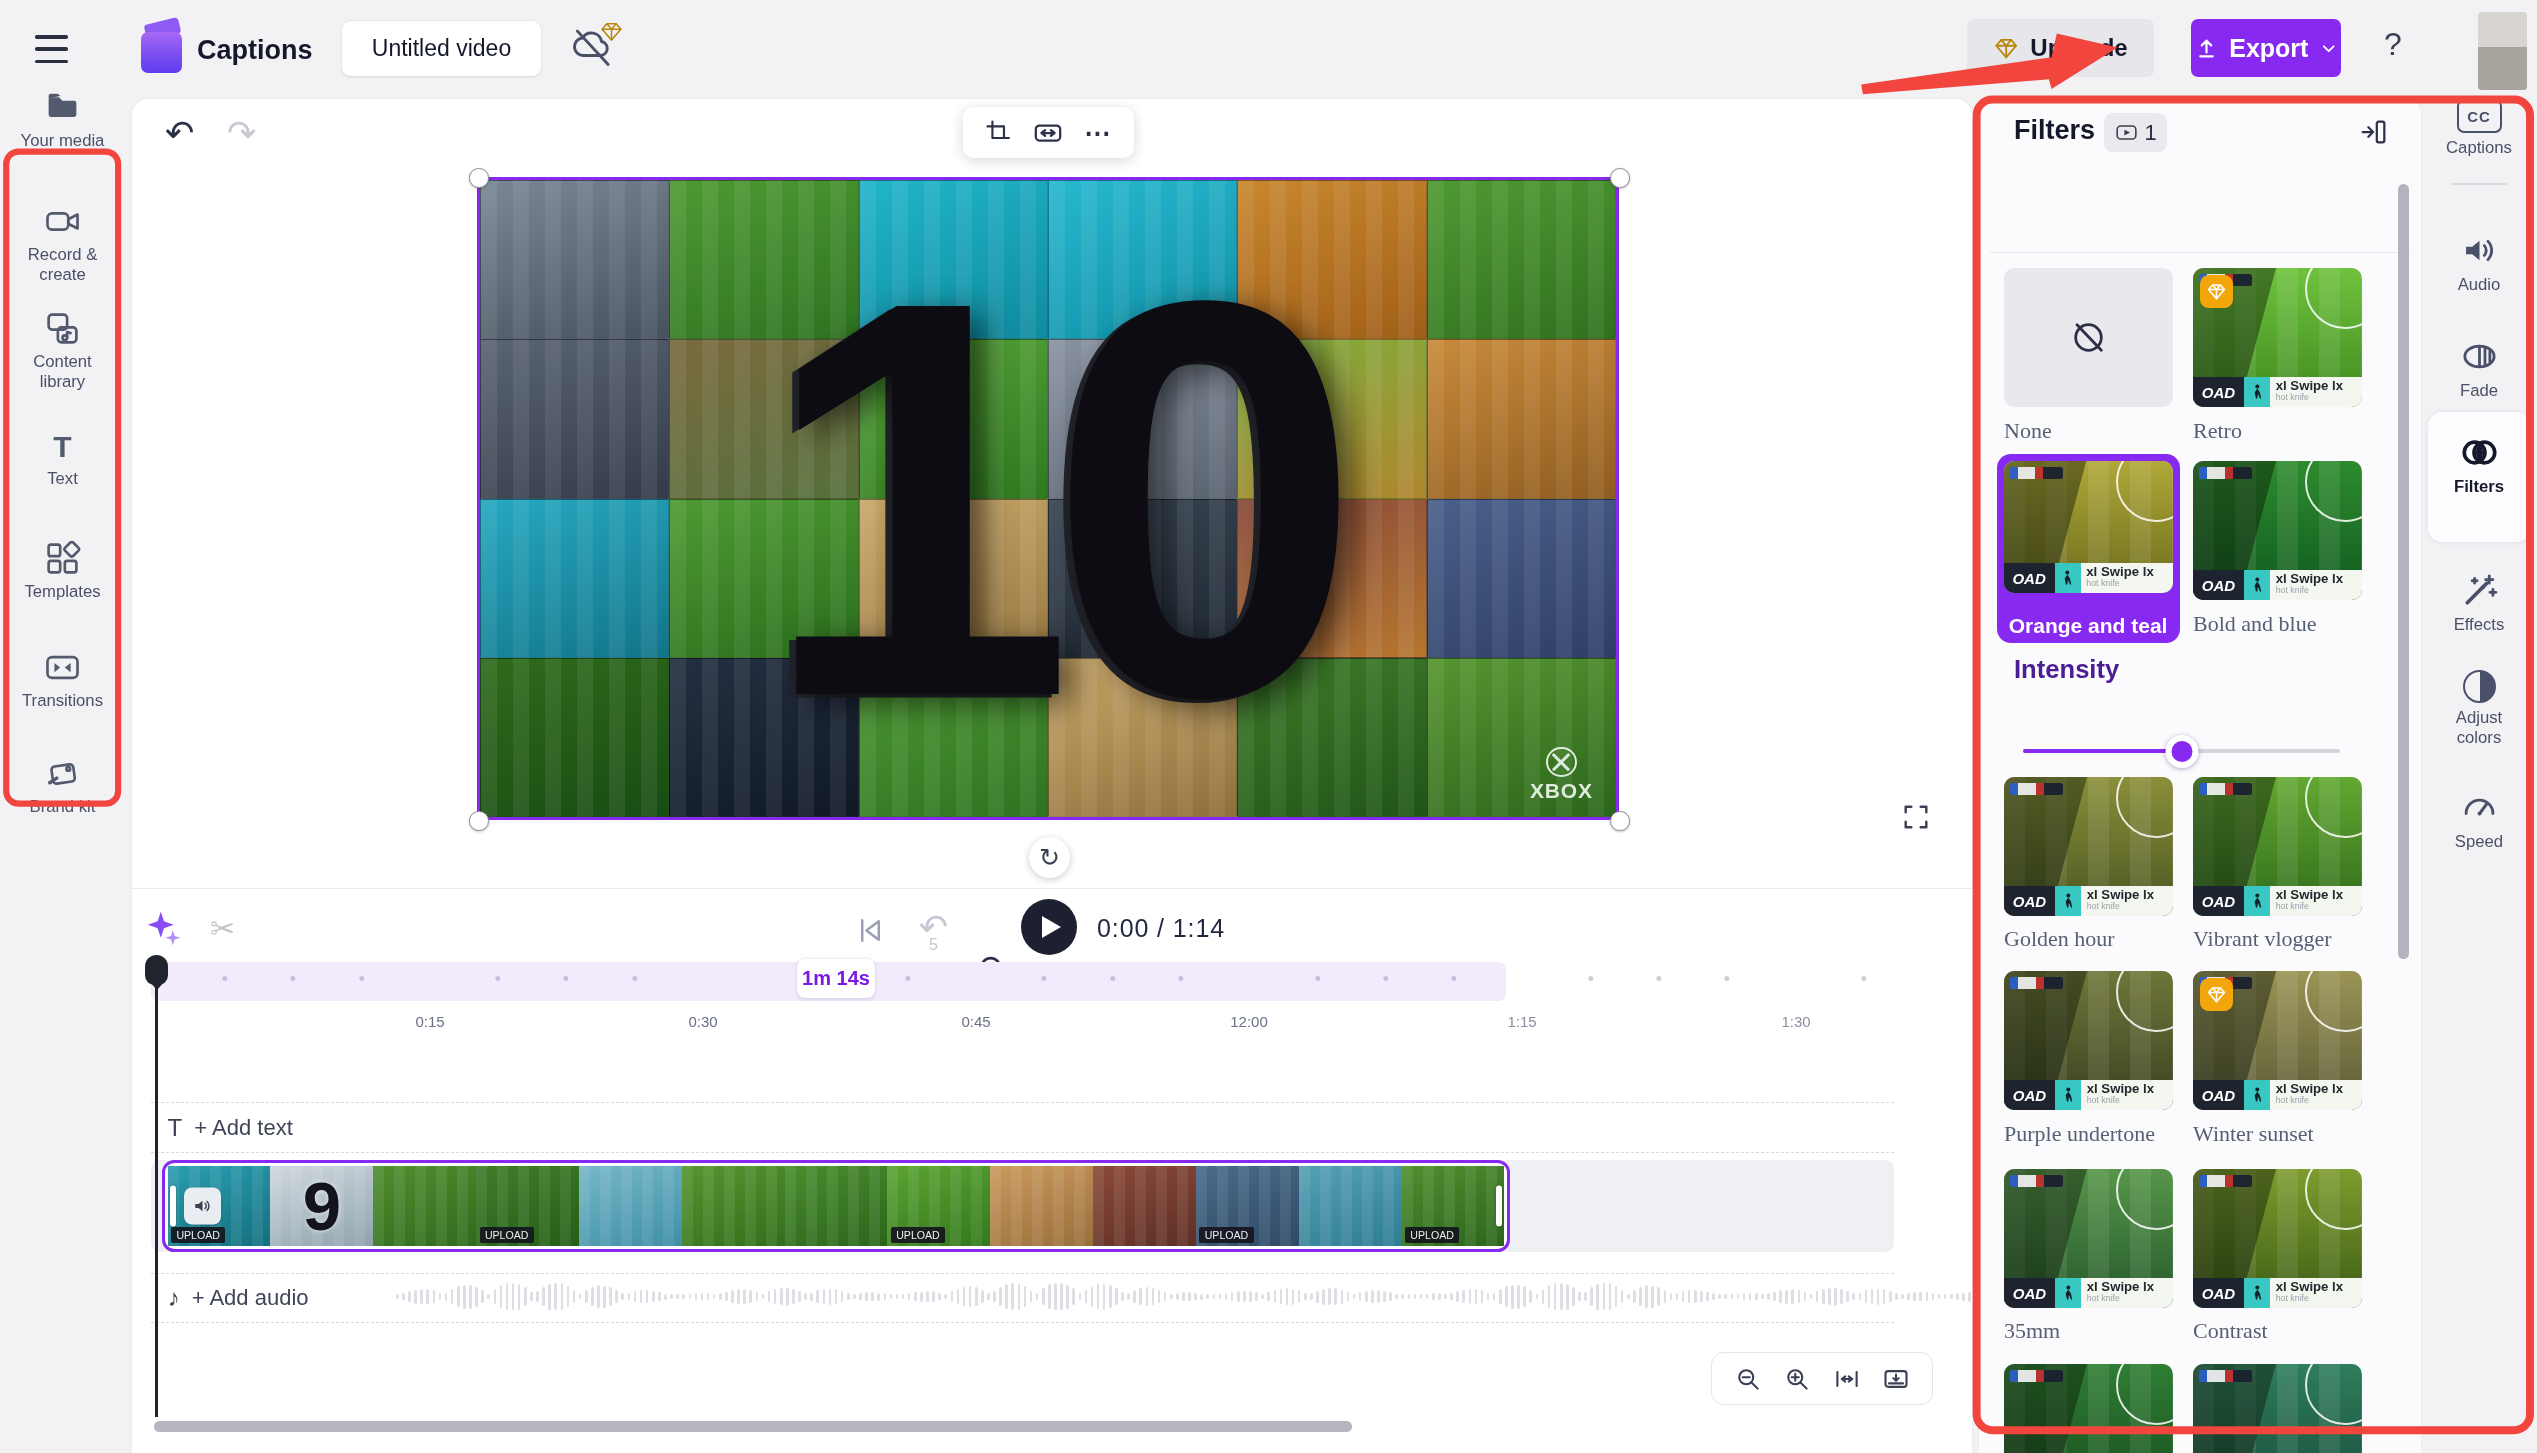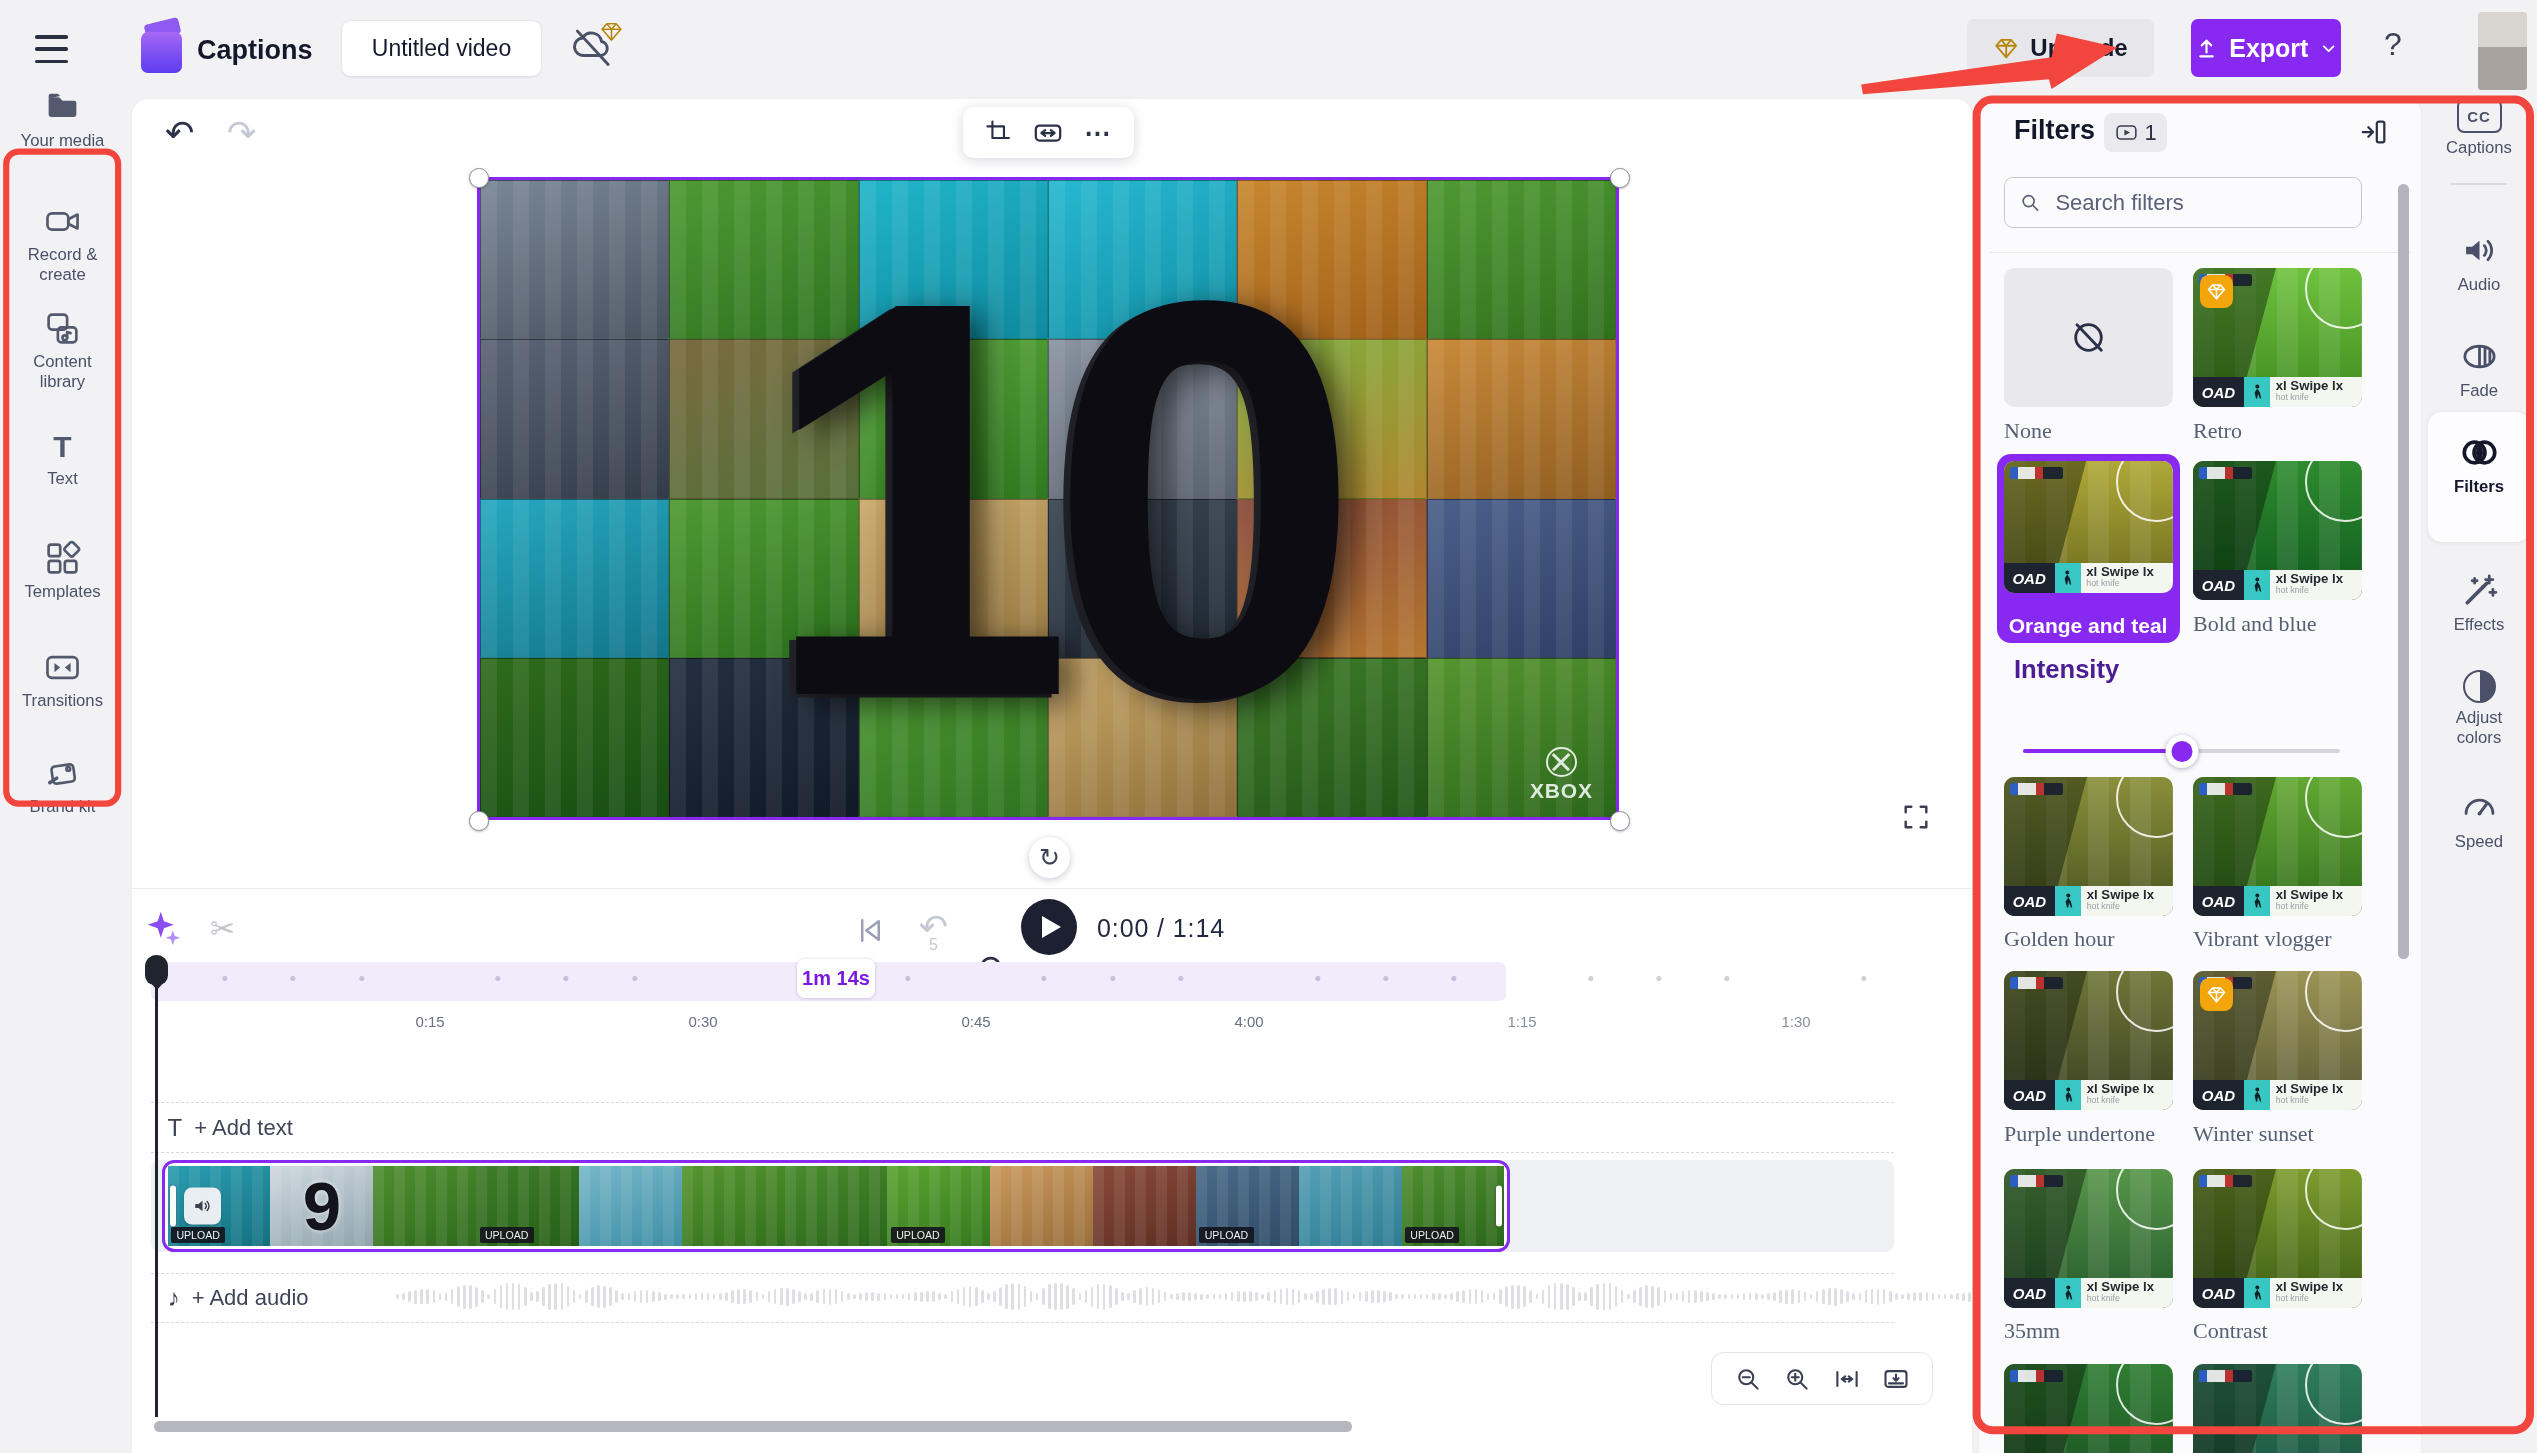--- a/index.html
+++ b/index.html
@@ -363,21 +363,21 @@
       <div class="tri"></div>
     </div>
   <div class="abs" id="time-display">0:00 / 1:14</div>
 
   <div class="abs" id="ruler">
     <div id="ruler-band"></div>
     <div id="ruler-ticks">
         <div class="tick-label" style="left: 298px;">0:15</div>
         <div class="tick-label" style="left: 571px;">0:30</div>
         <div class="tick-label" style="left: 844px;">0:45</div>
-        <div class="tick-label" style="left: 1117px;">4:00</div>
+        <div class="tick-label" style="left: 1117px;">12:00</div>
         <div class="tick-label" style="left: 1390px; color: rgb(138, 143, 160);">1:15</div>
         <div class="tick-label" style="left: 1664px; color: rgb(138, 143, 160);">1:30</div>
         <div class="tick-dot" style="left: 93px;"></div>
         <div class="tick-dot" style="left: 161px;"></div>
         <div class="tick-dot" style="left: 230px;"></div>
         <div class="tick-dot" style="left: 366px;"></div>
         <div class="tick-dot" style="left: 434px;"></div>
         <div class="tick-dot" style="left: 503px;"></div>
         <div class="tick-dot" style="left: 776px;"></div>
         <div class="tick-dot" style="left: 912px;"></div>
@@ -743,27 +743,20 @@
         <path d="M13 12l8 4-8 4z" fill="#3a3f52" stroke="none"></path>
       </svg>
     <span>1</span>
   </div>
   <div id="fp-collapse">
     <svg class="ic" viewBox="0 0 32 32" width="30" height="30" style="stroke:#2c3147;stroke-width:2.4">
         <rect x="19" y="5" width="8" height="22" rx="2"></rect>
         <path d="M4 16h11M10 11l5 5-5 5"></path>
       </svg>
   </div>
-  <div id="fp-search">
-    <svg class="ic" viewBox="0 0 32 32" width="25" height="25" style="stroke:#565e74;stroke-width:2.4">
-        <circle cx="14" cy="14" r="8"></circle>
-        <path d="M20 20l7 7"></path>
-      </svg>
-    <input type="text" placeholder="Search filters" style="">
-  </div>
   <div id="fp-divider"></div>
   <div id="filter-grid">
       <div class="ftile" style="left: 25px; top: 169px;">
         <div style="position:absolute;inset:0;display:flex;align-items:center;justify-content:center;">
           <svg class="ic" viewBox="0 0 32 32" width="41" height="41" style="stroke:#2c3147;stroke-width:2.2">
             <circle cx="16" cy="16" r="10"></circle>
             <path d="M7 6l19 20"></path>
           </svg>
         </div>
       </div>

